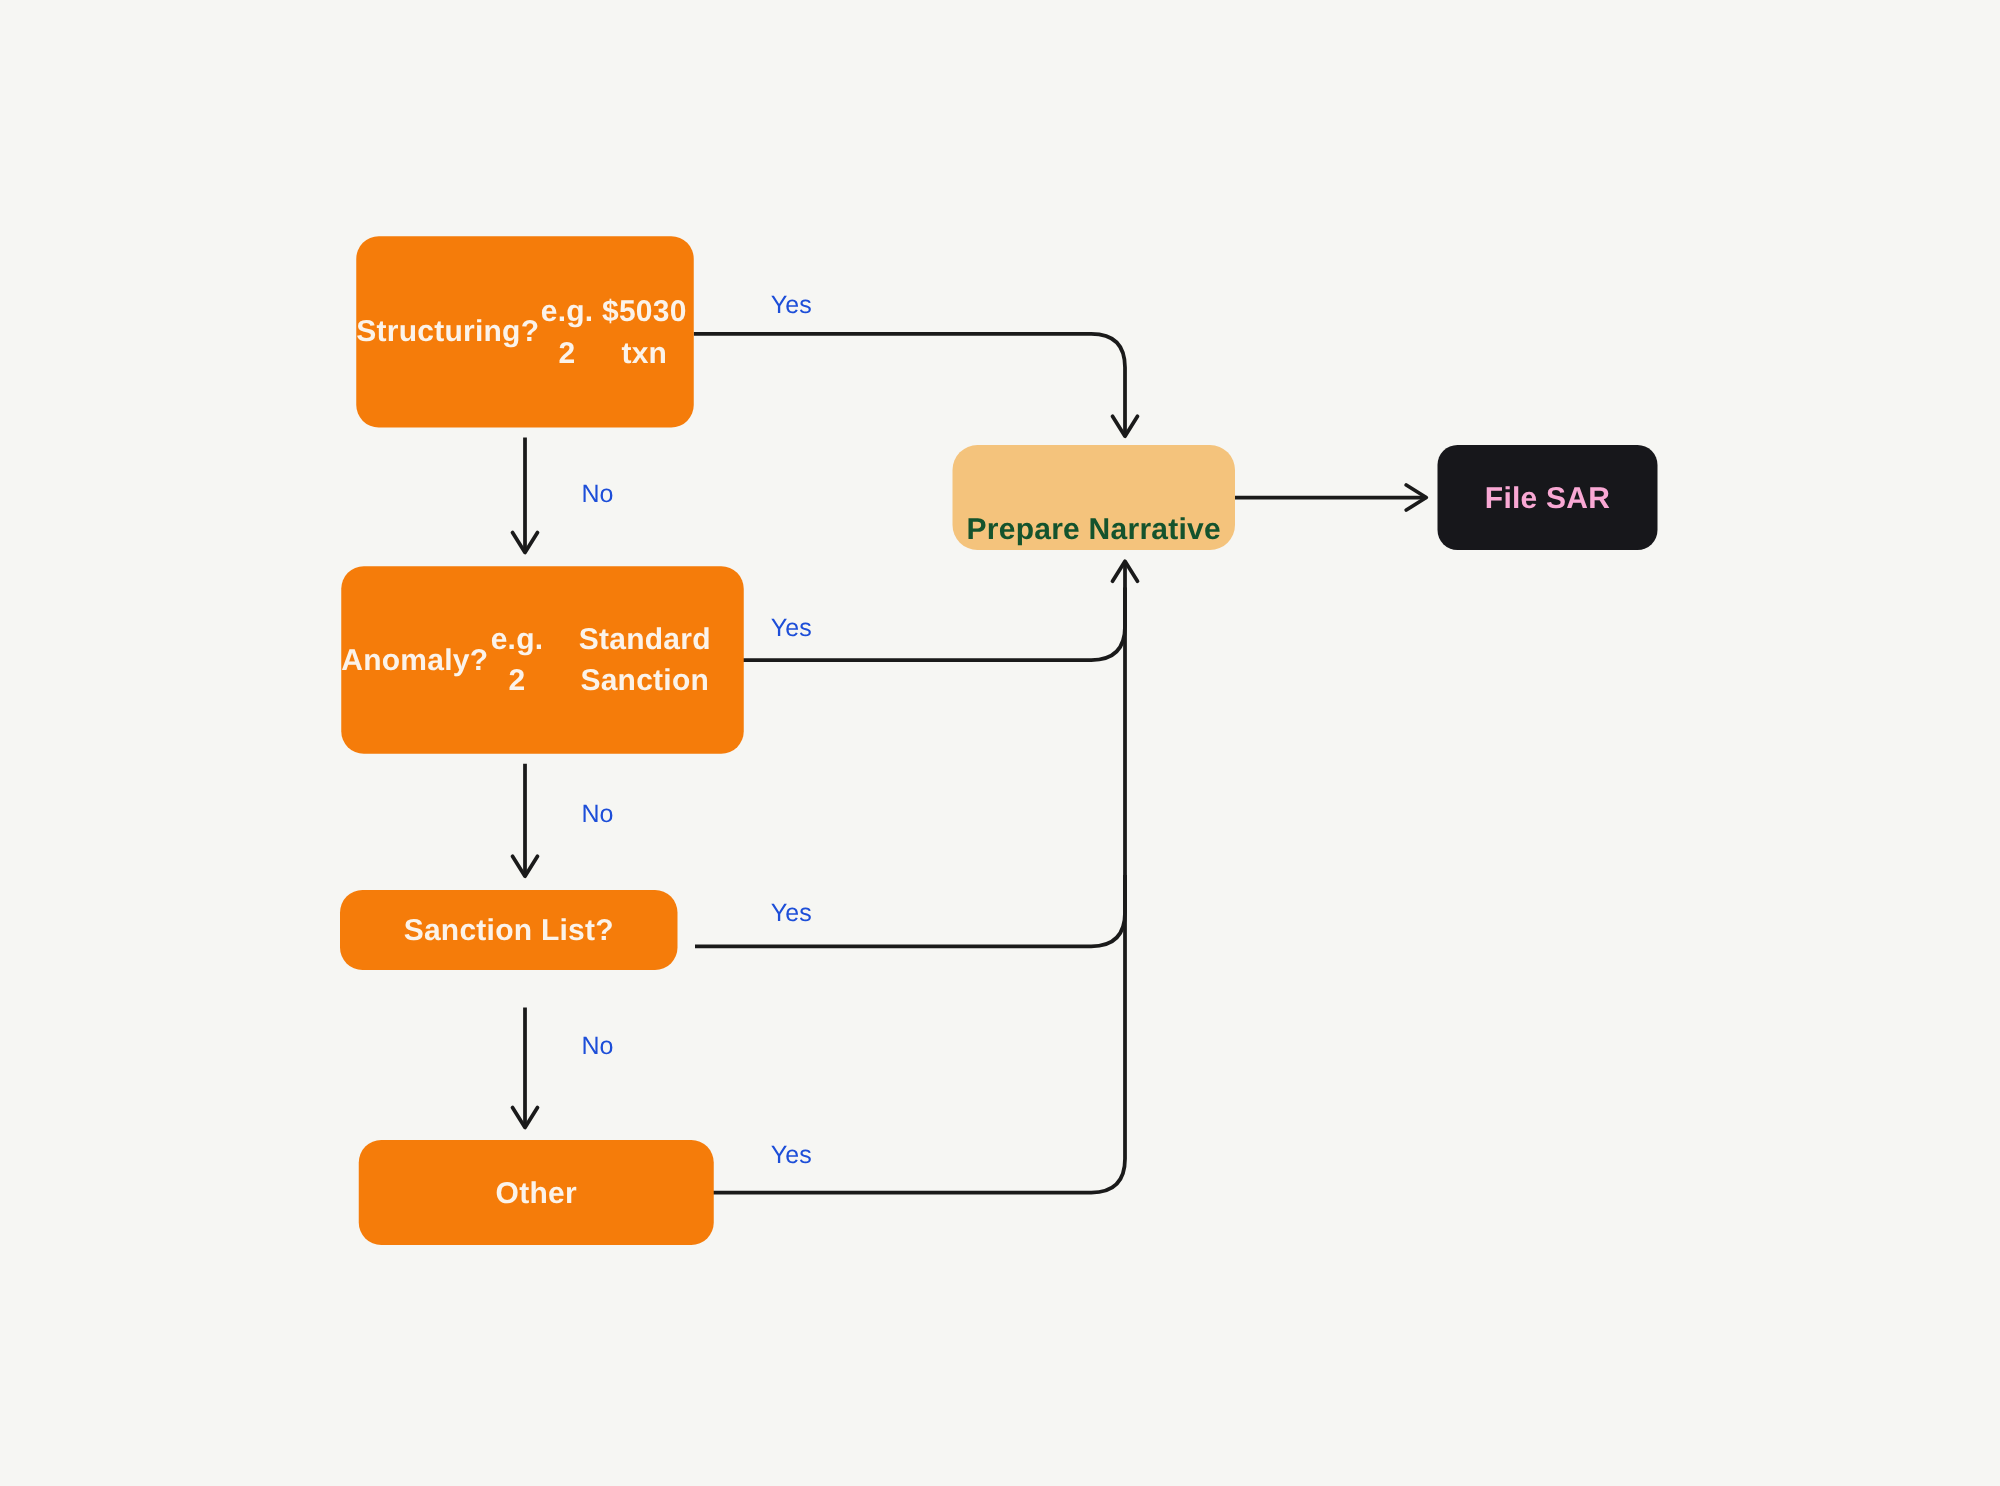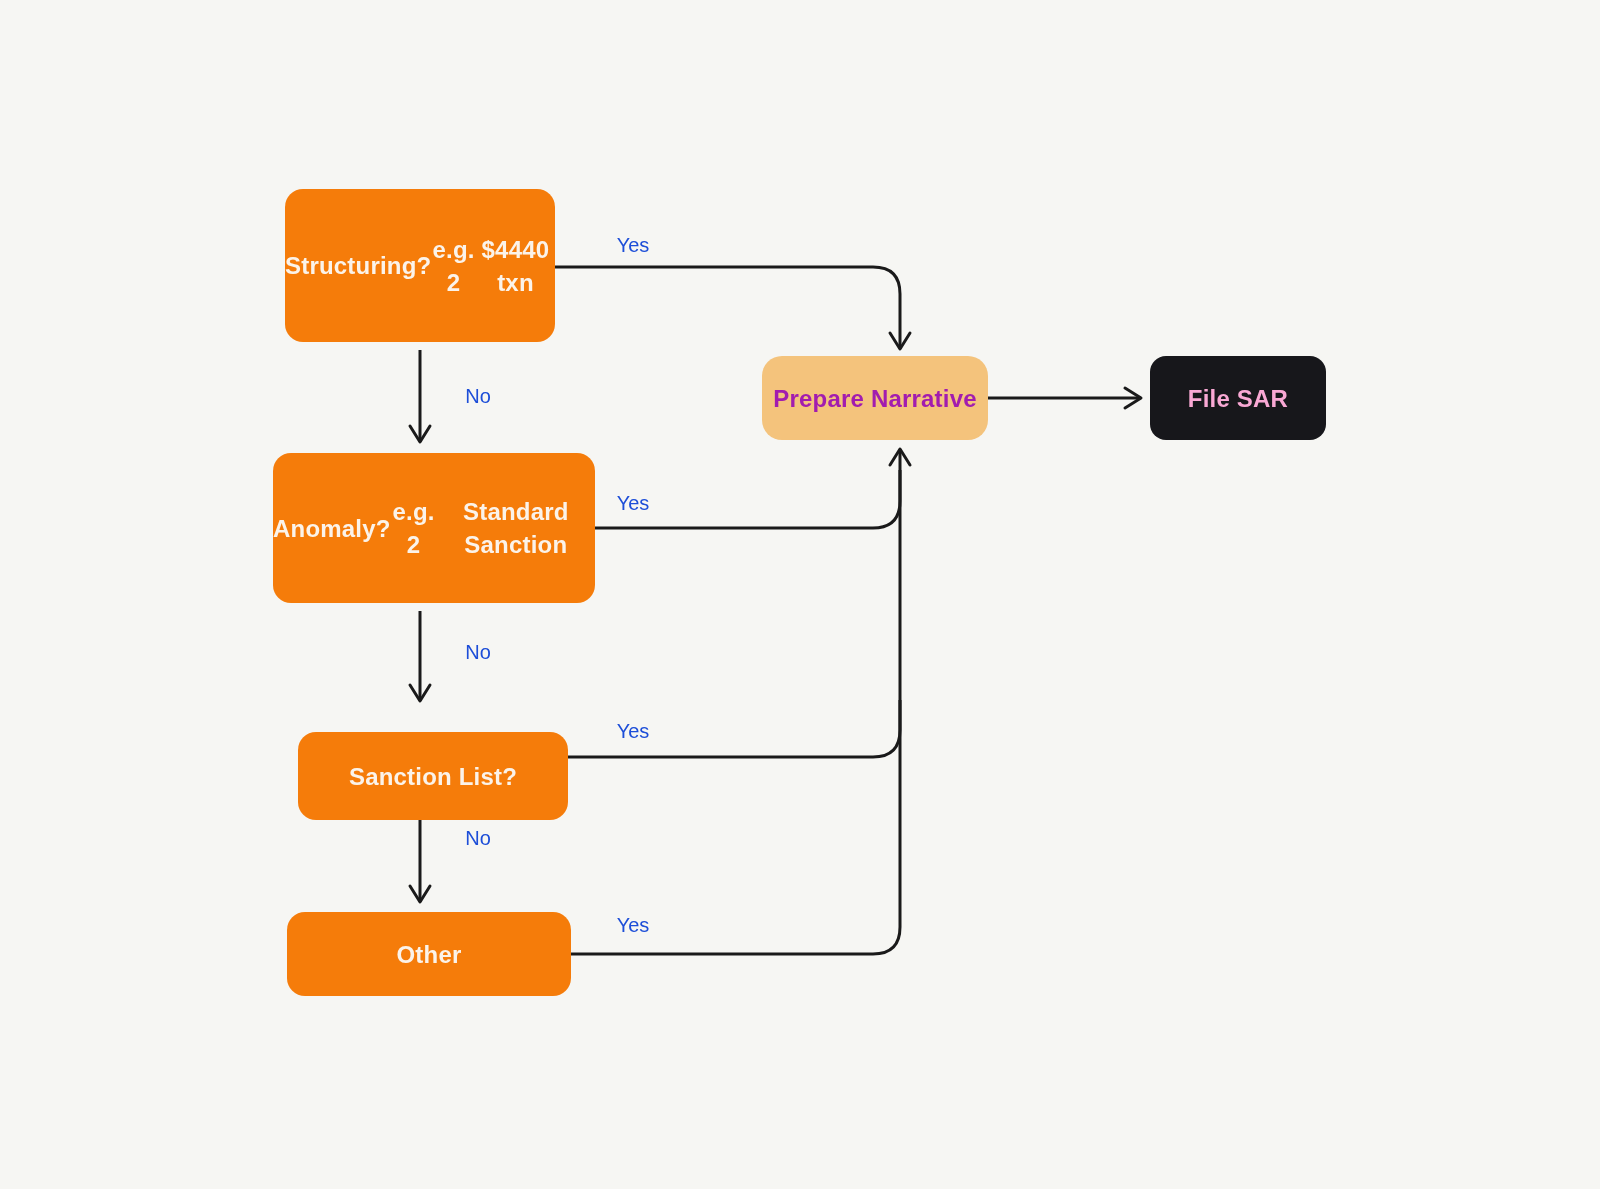--- a/index.html
+++ b/index.html
@@ -29,36 +29,36 @@
     justify-content: center;
     text-align: center;
     border-radius: 18px;
     font-size: 24px;
     font-weight: 600;
     line-height: 33px;
     letter-spacing: 0.2px;
   }
   .node span { display: block; }
   .node-orange { background: #F57C0A; color: #FBF3EA; }
-  .node-tan    { background: #F4C37C; color: #a21caf; border-radius: 20px; }
+  .node-tan    { background: #F4C37C; color: #14532d; border-radius: 20px; align-items: flex-end; }
   .node-black  { background: #17171B; color: #f9a8d4; border-radius: 16px; }
 
   .edge-label {
     position: absolute;
     transform: translate(-50%, -50%);
     font-size: 20px;
     font-weight: 500;
     color: #1d4ed8;
     white-space: nowrap;
   }
 
   
   #node-structuring { left: 285px; top: 189px; width: 270px; height: 153px; }
   #node-anomaly     { left: 273px; top: 453px; width: 322px; height: 150px; }
-  #node-sanction    { left: 298px; top: 712px; width: 270px; height:  88px; margin-top: 20px; }
+  #node-sanction    { left: 272px; top: 712px; width: 270px; height:  64px; }
   #node-other       { left: 287px; top: 912px; width: 284px; height:  84px; }
   #node-prepare     { left: 762px; top: 356px; width: 226px; height:  84px; }
   #node-file-sar    { left: 1150px; top: 356px; width: 176px; height: 84px; }
 
   
   #label-structuring-yes { left: 633px; top: 245px; }
   #label-structuring-no  { left: 478px; top: 396px; }
   #label-anomaly-yes     { left: 633px; top: 503px; }
   #label-anomaly-no      { left: 478px; top: 652px; }
   #label-sanction-yes    { left: 633px; top: 731px; }
@@ -90,21 +90,21 @@
     <path d="M420 806 L420 902" fill="none" stroke="#1A1A1A" stroke-width="3" marker-end="url(#arrowhead)"></path>
 
     <path d="M557 954 L873 954 Q900 954 900 927 L900 449" fill="none" stroke="#1A1A1A" stroke-width="3" marker-end="url(#arrowhead)"></path>
 
     <path d="M988 398 L1141 398" fill="none" stroke="#1A1A1A" stroke-width="3" marker-end="url(#arrowhead)"></path>
   </svg>
 
   <div class="node node-orange" id="node-structuring">
     <span>Structuring?</span>
     <span>e.g. 2</span>
-    <span>$4440 txn</span>
+    <span>$5030 txn</span>
   </div>
 
   <div class="node node-orange" id="node-anomaly">
     <span>Anomaly?</span>
     <span>e.g. 2</span>
     <span>Standard Sanction</span>
   </div>
 
   <div class="node node-orange" id="node-sanction">
     <span>Sanction List?</span>

